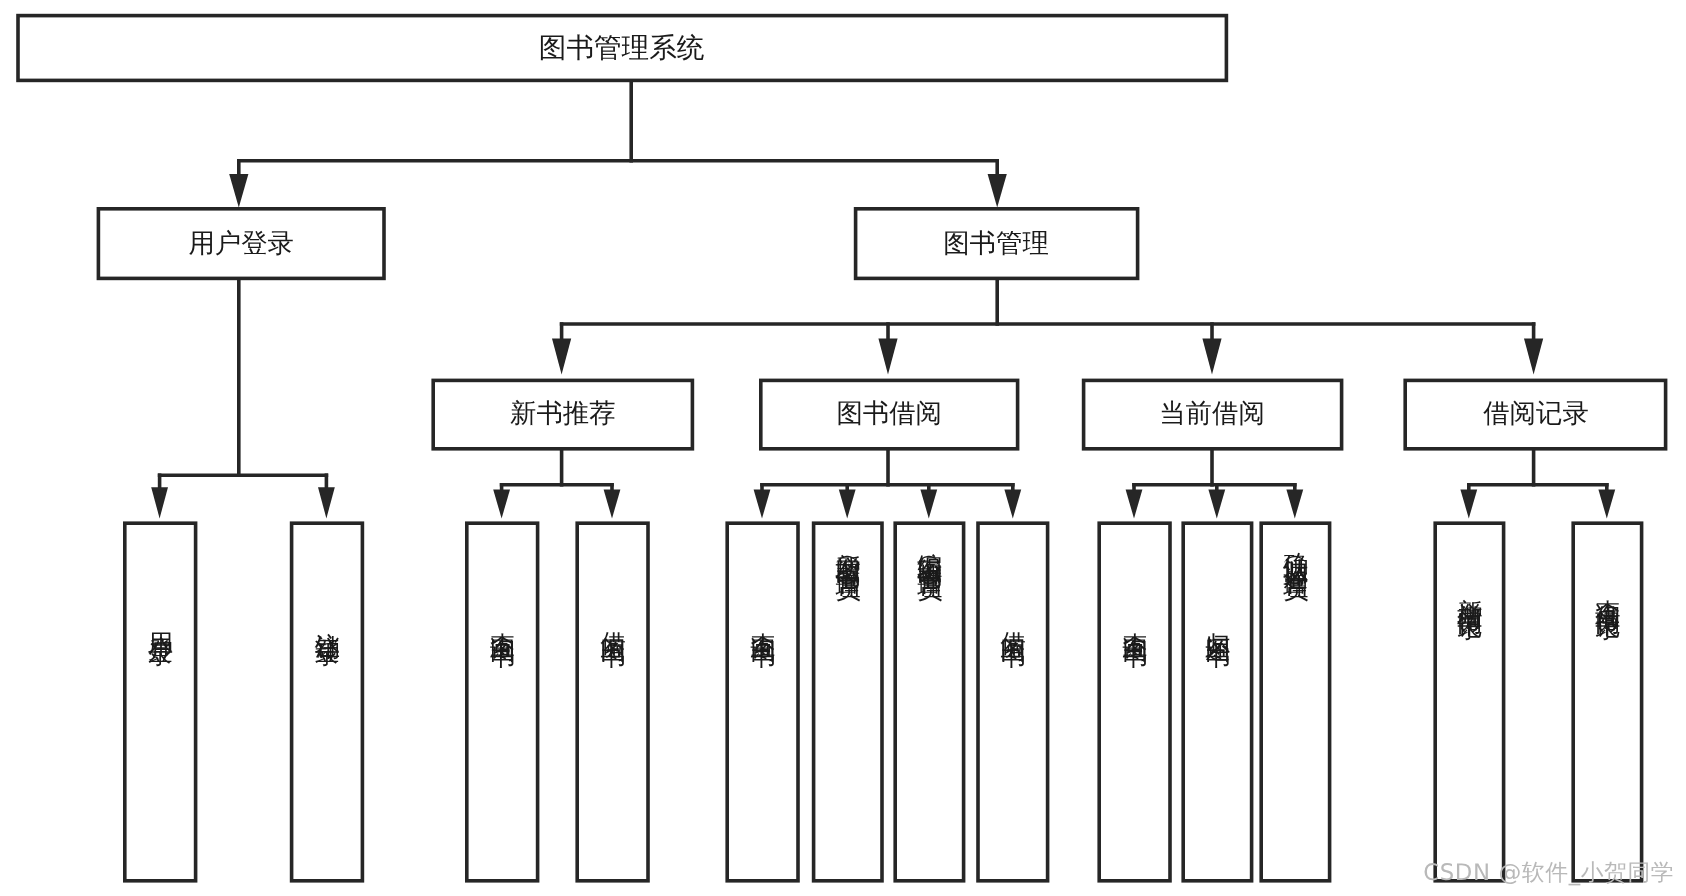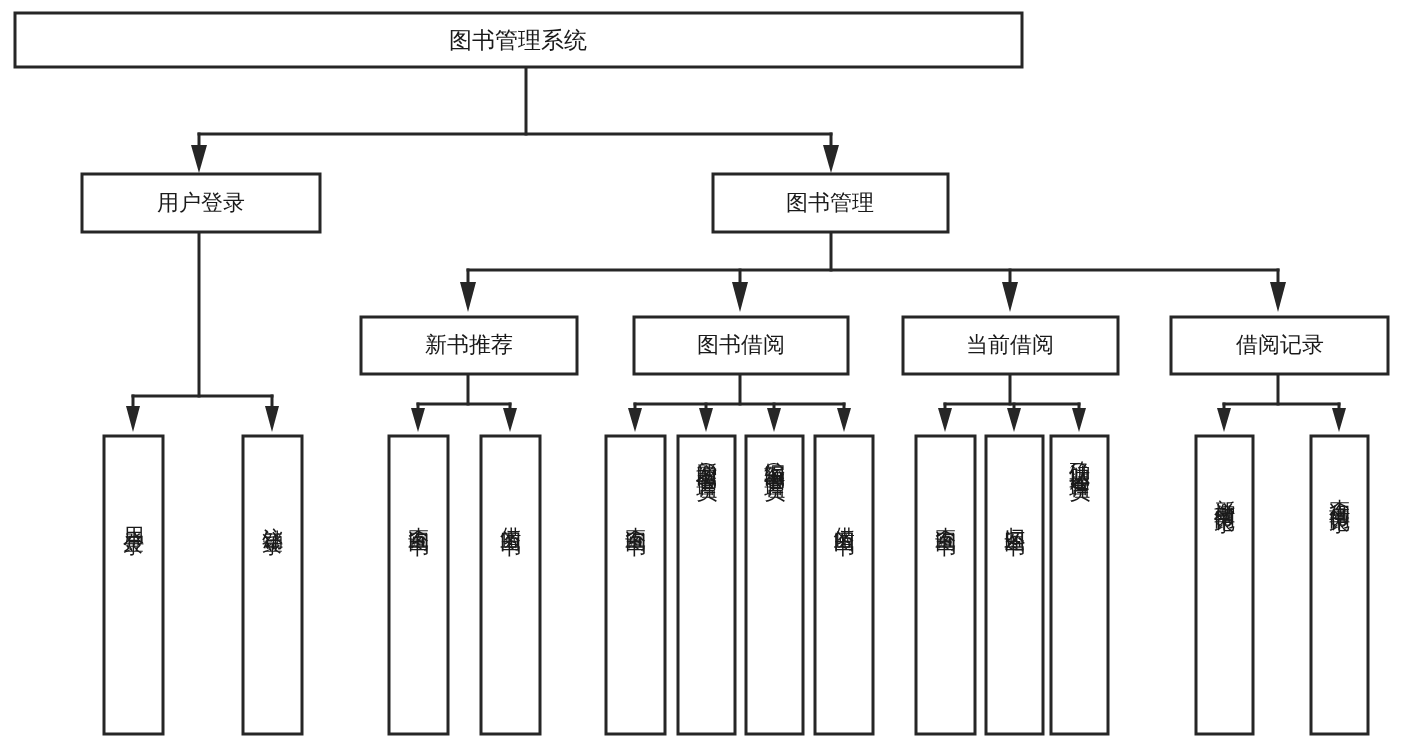--- a/index.html
+++ b/index.html
@@ -249,14 +249,15 @@
   <div class="vlabel-wrap" style="left:1051px; top:436px; width:57px; height:298px;">
     <span class="vlabel-text" style="margin-top:8px;">确认归还（管理员）</span>
   </div>
   <div class="vlabel-wrap" style="left:1196px; top:436px; width:57px; height:298px;">
     <span class="vlabel-text" style="margin-top:46px;">新增借阅记录</span>
   </div>
   <div class="vlabel-wrap" style="left:1311px; top:436px; width:57px; height:298px;">
     <span class="vlabel-text" style="margin-top:46px;">查询借阅记录</span>
   </div>
 
+  <div class="watermark">CSDN @软件_小贺同学</div>
 
 </div>
 
 </body></html>

